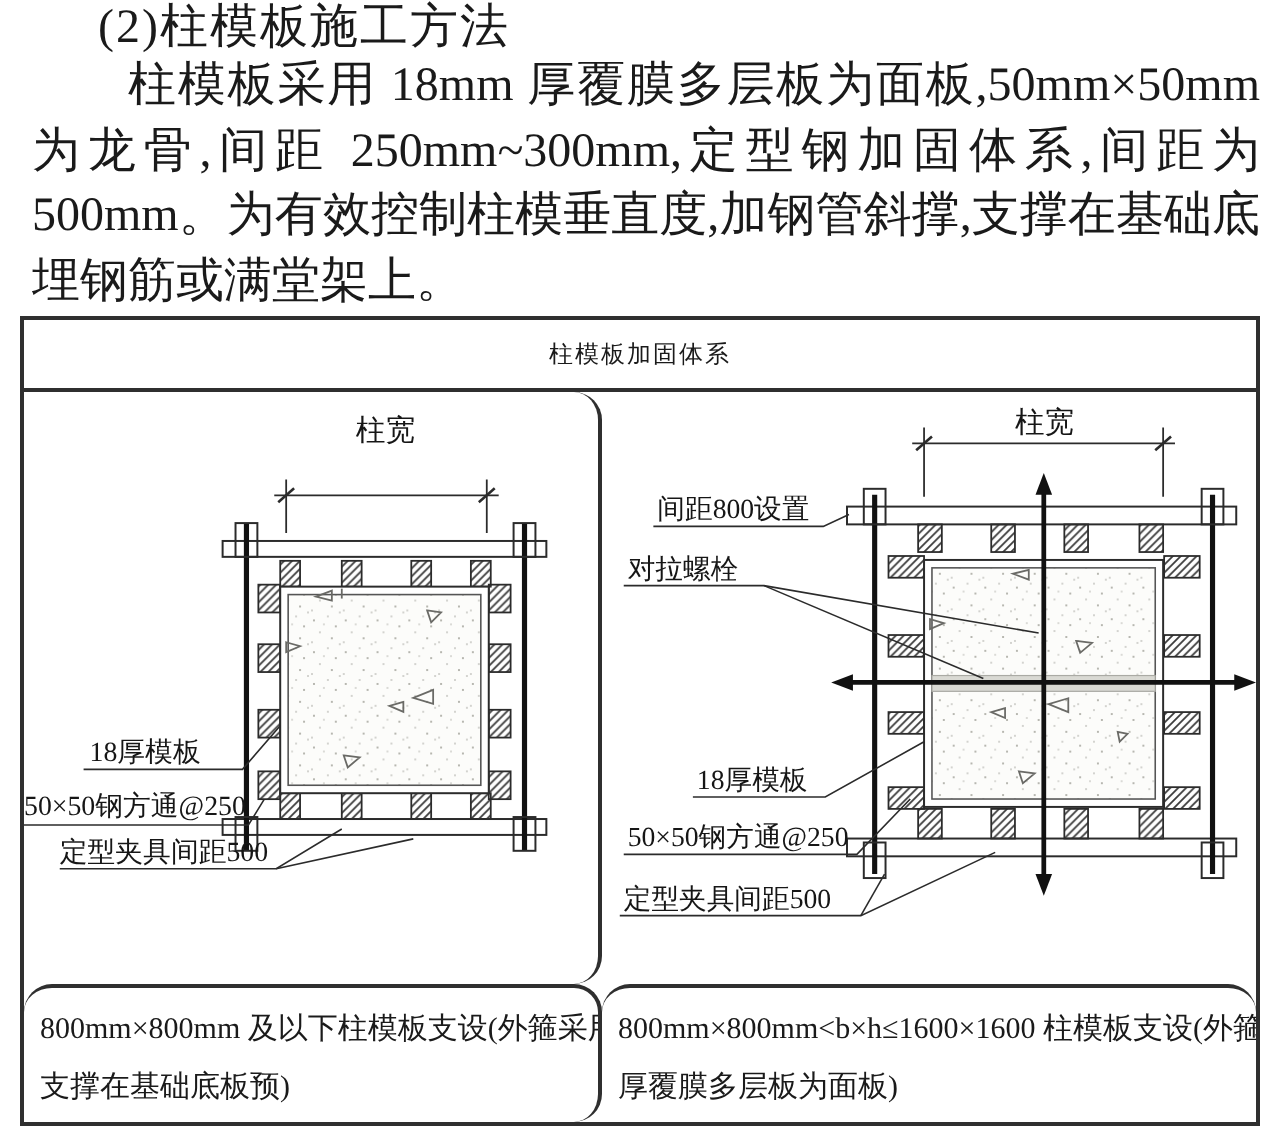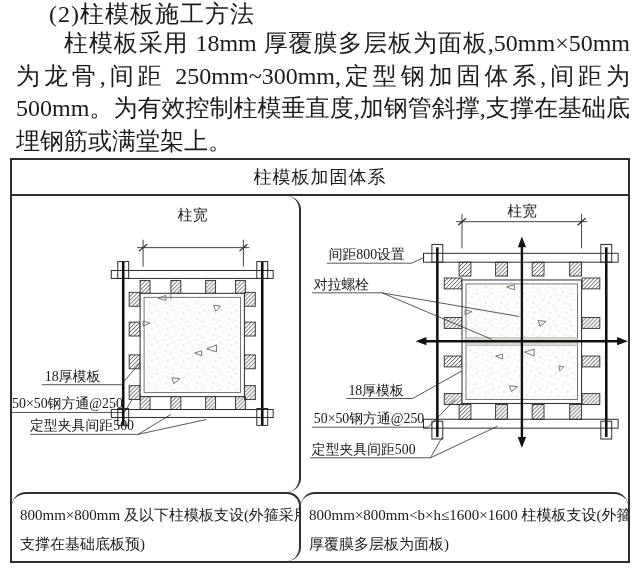--- a/index.html
+++ b/index.html
@@ -21,21 +21,21 @@
   .pline.first{padding-left:48px;box-sizing:border-box;}
   
   .sheet{
     position:absolute;left:10px;top:158px;width:620px;height:405px;
     box-sizing:border-box;border:2px solid #2f2f2f;background:#fff;
     display:grid;grid-template-columns:289px 1fr;grid-template-rows:36px 296px 1fr;
   }
   .sheet-header{
     grid-column:1/3;border-bottom:2px solid #2f2f2f;
     display:flex;align-items:center;justify-content:center;
-    font-size:18px;letter-spacing:1px;
+    font-size:12px;letter-spacing:1px;
   }
   .cell{position:relative;overflow:hidden;border-radius:14px;}
   .cell-diag-left{border-right:2px solid #2f2f2f;}
   .cell-cap{border-top:2px solid #2f2f2f;padding:7px 6px 0 8px;font-size:15px;}
   .cell-cap-left{border-right:2px solid #2f2f2f;}
   .capline{line-height:29px;white-space:nowrap;}
   svg{display:block;}
   svg text{font-family:"Liberation Serif","DejaVu Serif",serif;fill:#161616;}
   .lbl{font-size:14px;}
   .dimlbl{font-size:15px;}

